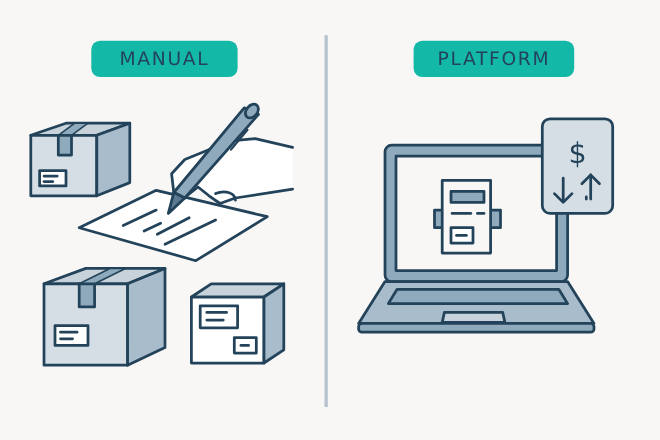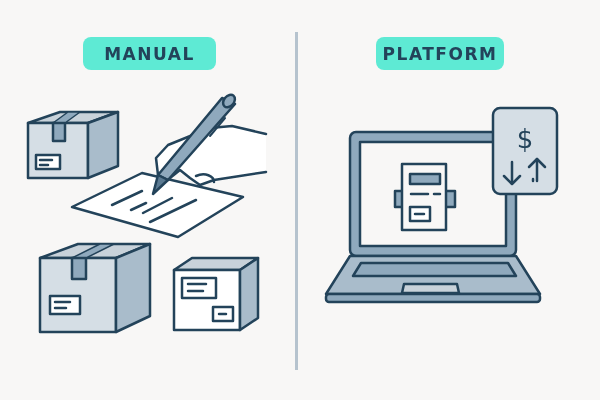--- a/index.html
+++ b/index.html
@@ -1,19 +1,19 @@
 <!DOCTYPE html>
 <html><head>
   <meta charset="utf-8">
   <style>
     html, body { margin:0; padding:0; }
     body { width:600px; height:400px; background:#f8f7f6; position:relative; overflow:hidden; font-family:"DejaVu Sans", sans-serif; }
-    .label { position:absolute; top:37px; height:33px; border-radius:8px; background:#5eead4; color:#23435a; font-weight:bold; font-size:17px; letter-spacing:1.5px; display:flex; align-items:center; justify-content:center; }
+    .label { position:absolute; top:37px; height:33px; border-radius:8px; background:#14b8a6; color:#23435a; font-weight:normal; font-size:17px; letter-spacing:1.5px; display:flex; align-items:center; justify-content:center; }
     .label.left { left:83px; width:133px; }
-    .label.right { left:376px; width:128px; }
+    .label.right { left:376px; width:146px; }
     .divider { position:absolute; left:295px; top:32px; width:3px; height:338px; background:#b6c3ce; }
     svg { position:absolute; left:0; top:0; }
   </style>
 </head>
 <body>
 
 <div class="label left">MANUAL</div>
 <div class="label right">PLATFORM</div>
 <div class="divider"></div>
 

